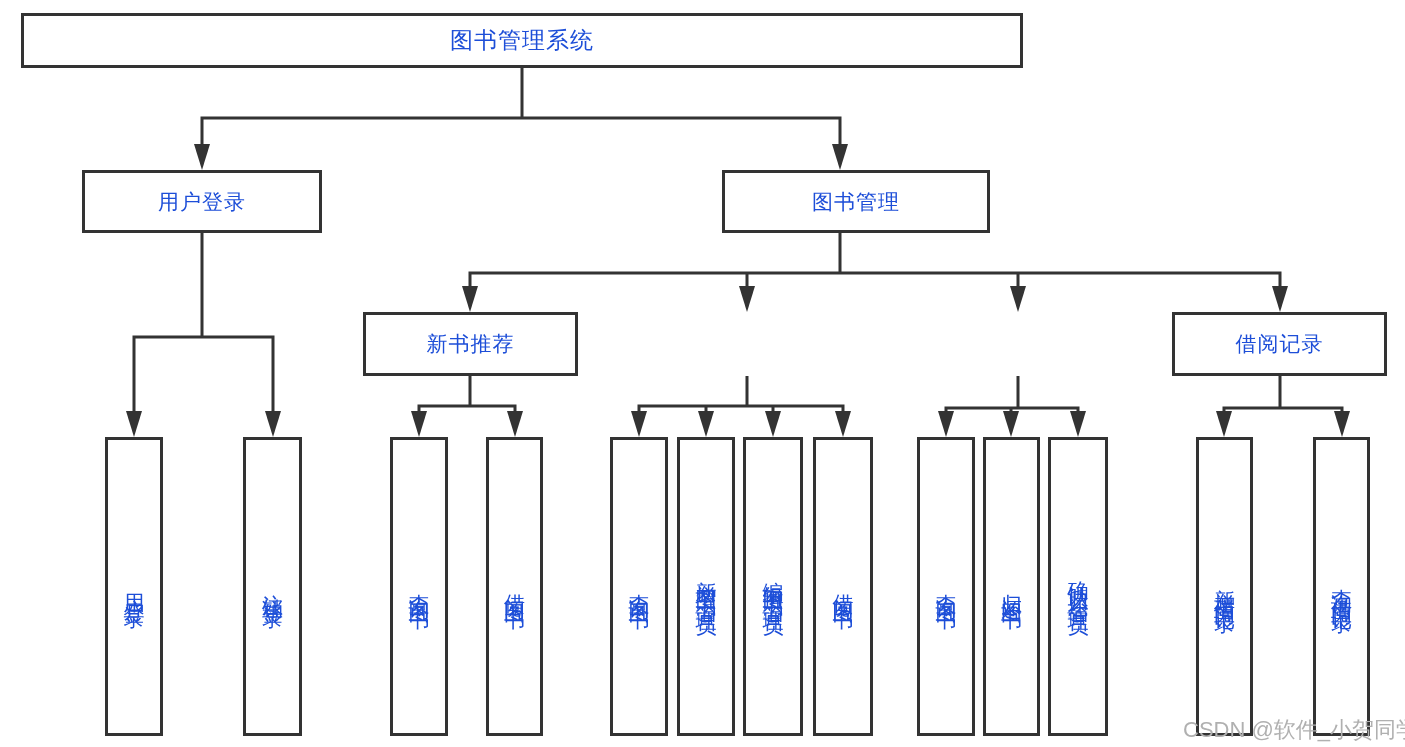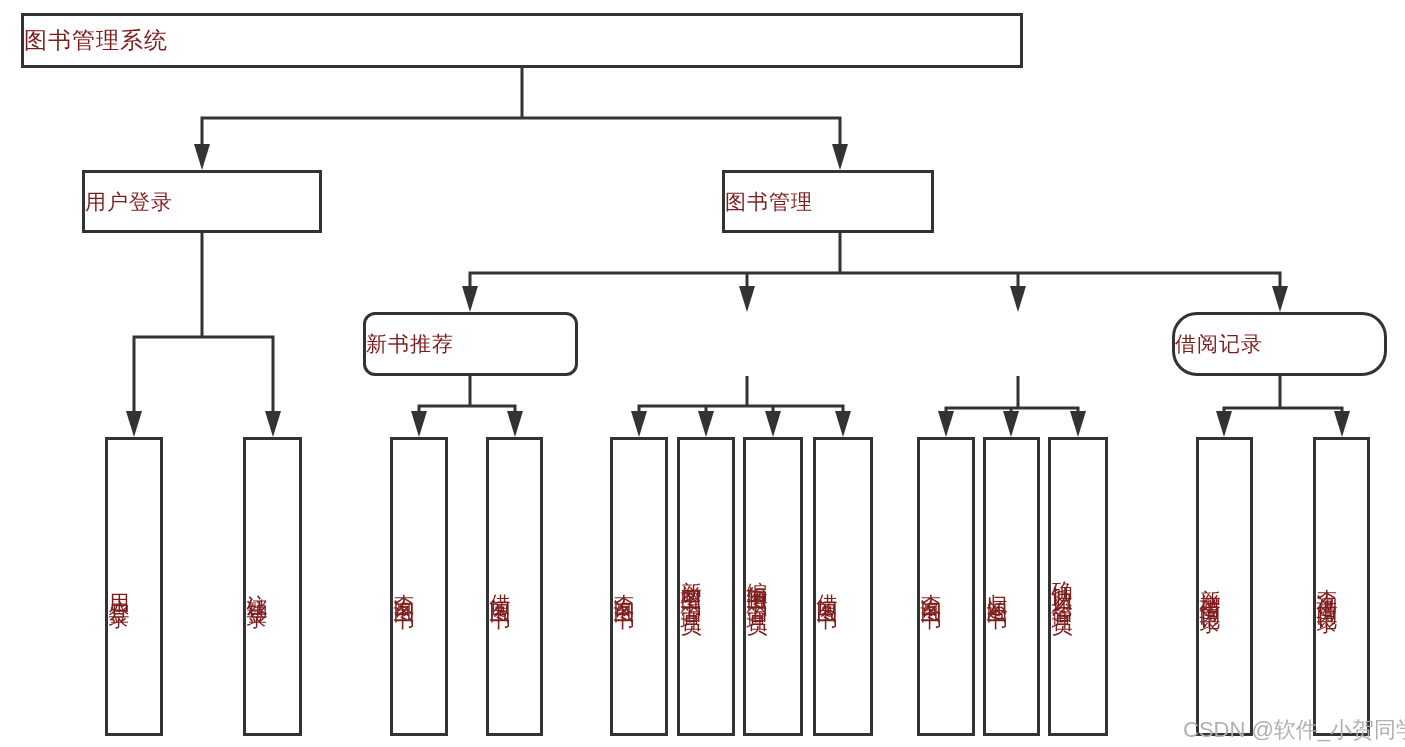--- a/index.html
+++ b/index.html
@@ -21,49 +21,49 @@
     top: 0;
     width: 1405px;
     height: 747px;
     z-index: 1;
   }
   .node {
     position: absolute;
     box-sizing: border-box;
     border: 3px solid #333333;
     background: #ffffff;
-    color: #7f1d1d;
+    color: #1d4ed8;
     display: flex;
     align-items: center;
-    justify-content: flex-start;
+    justify-content: center;
     z-index: 2;
   }
   .h-node {
     font-size: 21px;
     letter-spacing: 1px;
     white-space: nowrap;
   }
   .root-node {
     font-size: 23px;
   }
   .v-node .vtext {
     writing-mode: vertical-rl;
     font-size: 21px;
     line-height: 1.05;
     letter-spacing: 5px;
     white-space: nowrap;
   }
   
   .n-root            { left: 21px;   top: 13px;  width: 1002px; height: 55px; }
   .n-user-login      { left: 82px;   top: 170px; width: 240px;  height: 63px; }
-  .n-book-mgmt       { left: 722px;  top: 170px; width: 212px;  height: 63px; }
-  .n-new-book-rec    { left: 363px;  top: 312px; width: 215px;  height: 64px; border-radius: 12px; }
+  .n-book-mgmt       { left: 722px;  top: 170px; width: 268px;  height: 63px; }
+  .n-new-book-rec    { left: 363px;  top: 312px; width: 215px;  height: 64px; }
   .n-book-borrow     { left: 636px;  top: 312px; width: 222px;  height: 64px; }
   .n-current-borrow  { left: 908px;  top: 312px; width: 221px;  height: 64px; }
-  .n-borrow-records  { left: 1172px; top: 312px; width: 215px;  height: 64px; border-radius: 25px; }
+  .n-borrow-records  { left: 1172px; top: 312px; width: 215px;  height: 64px; }
   .n-ul-c1  { left: 105px;  top: 437px; width: 58px; height: 299px; }
   .n-ul-c2  { left: 243px;  top: 437px; width: 59px; height: 299px; }
   .n-nbr-c1 { left: 390px;  top: 437px; width: 58px; height: 299px; }
   .n-nbr-c2 { left: 486px;  top: 437px; width: 57px; height: 299px; }
   .n-bb-c1  { left: 610px;  top: 437px; width: 58px; height: 299px; }
   .n-bb-c2  { left: 677px;  top: 437px; width: 58px; height: 299px; }
   .n-bb-c3  { left: 743px;  top: 437px; width: 60px; height: 299px; }
   .n-bb-c4  { left: 813px;  top: 437px; width: 60px; height: 299px; }
   .n-cb-c1  { left: 917px;  top: 437px; width: 58px; height: 299px; }
   .n-cb-c2  { left: 983px;  top: 437px; width: 57px; height: 299px; }

